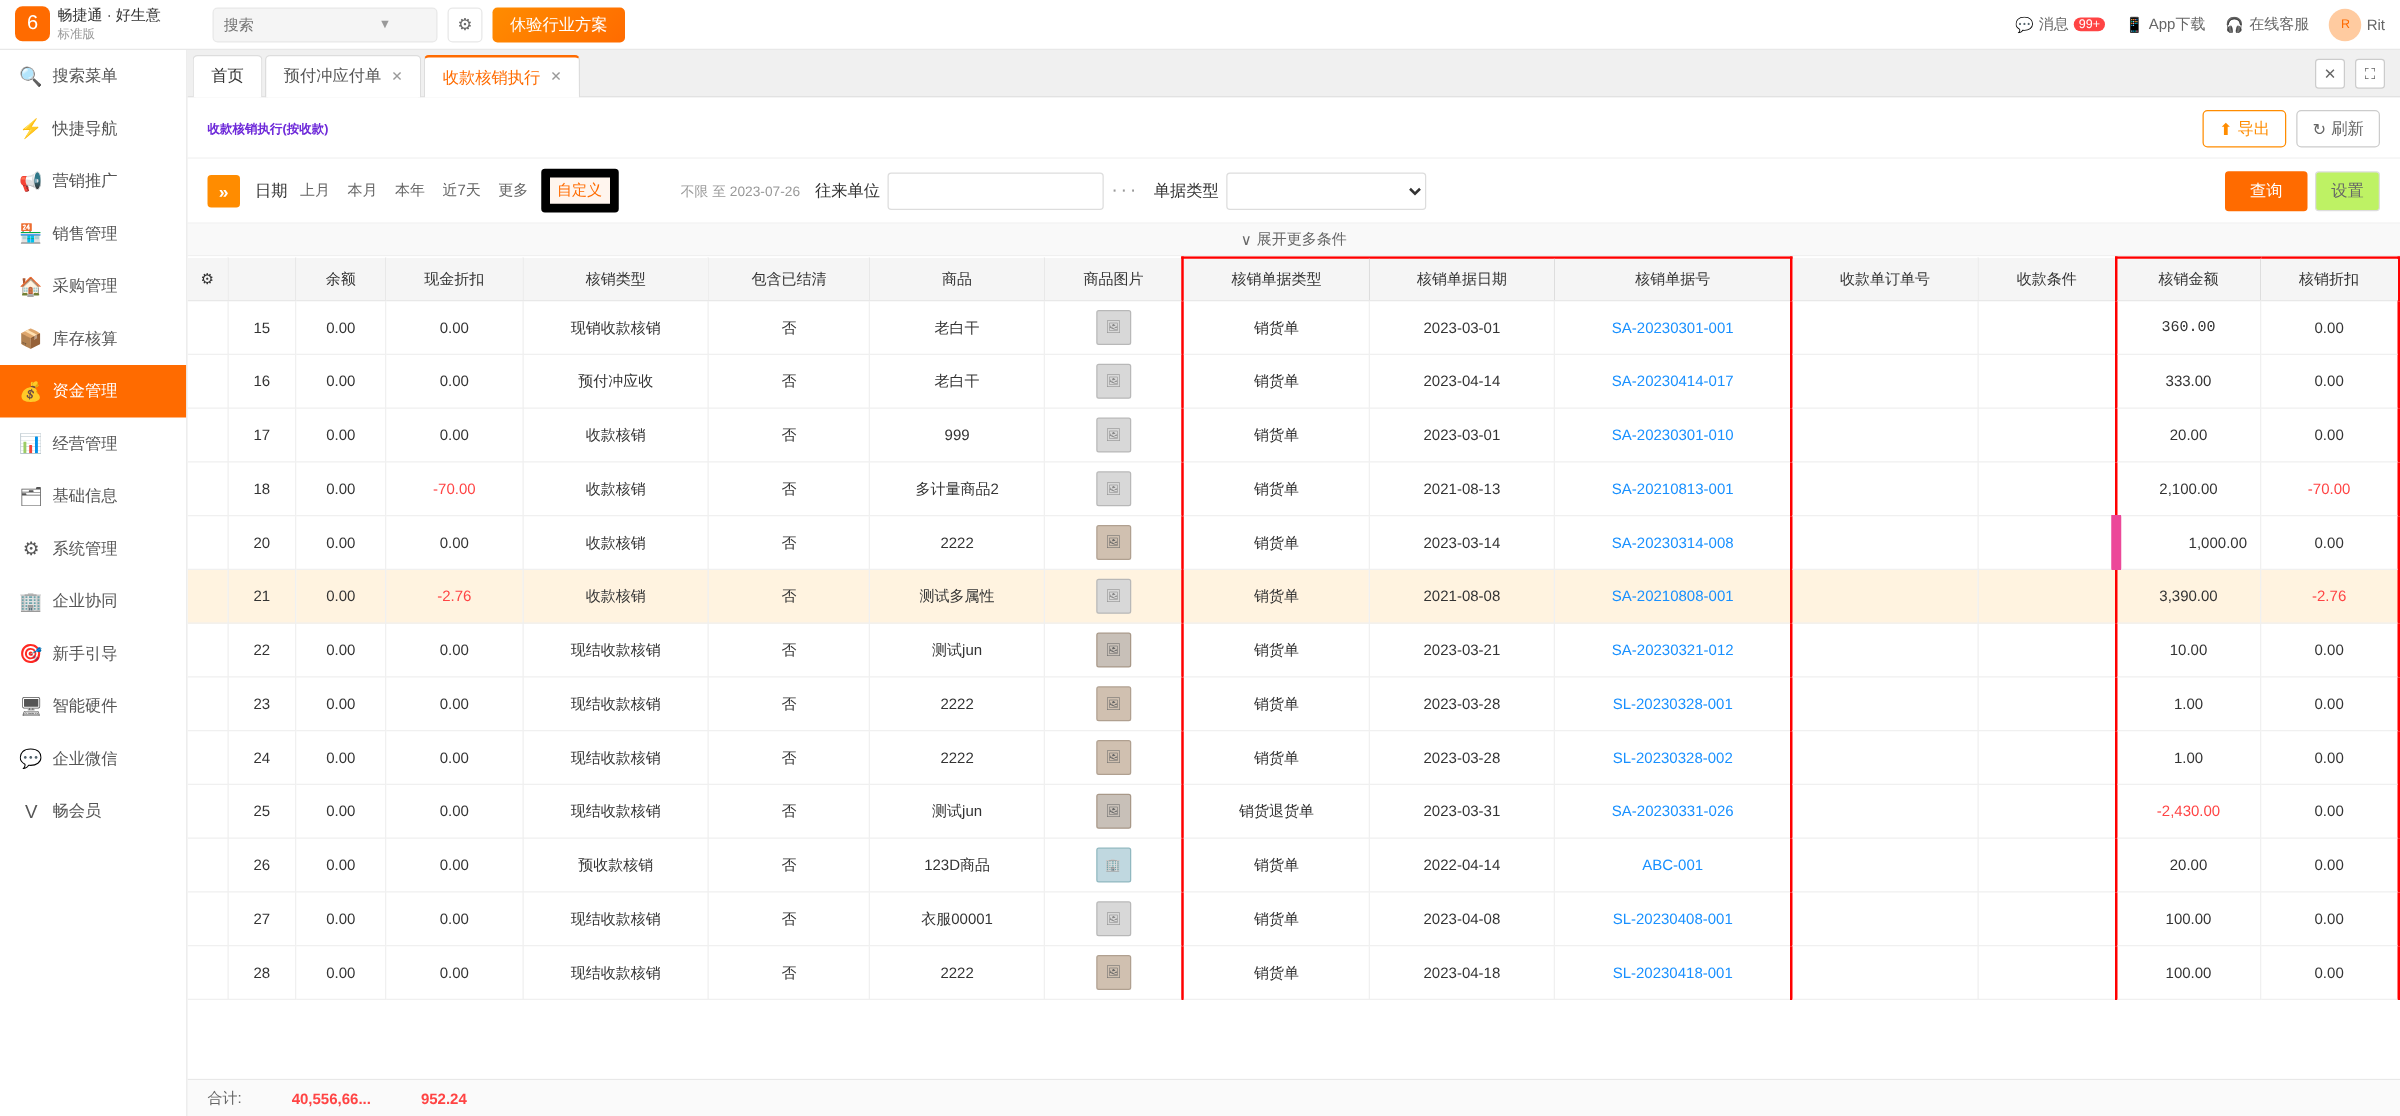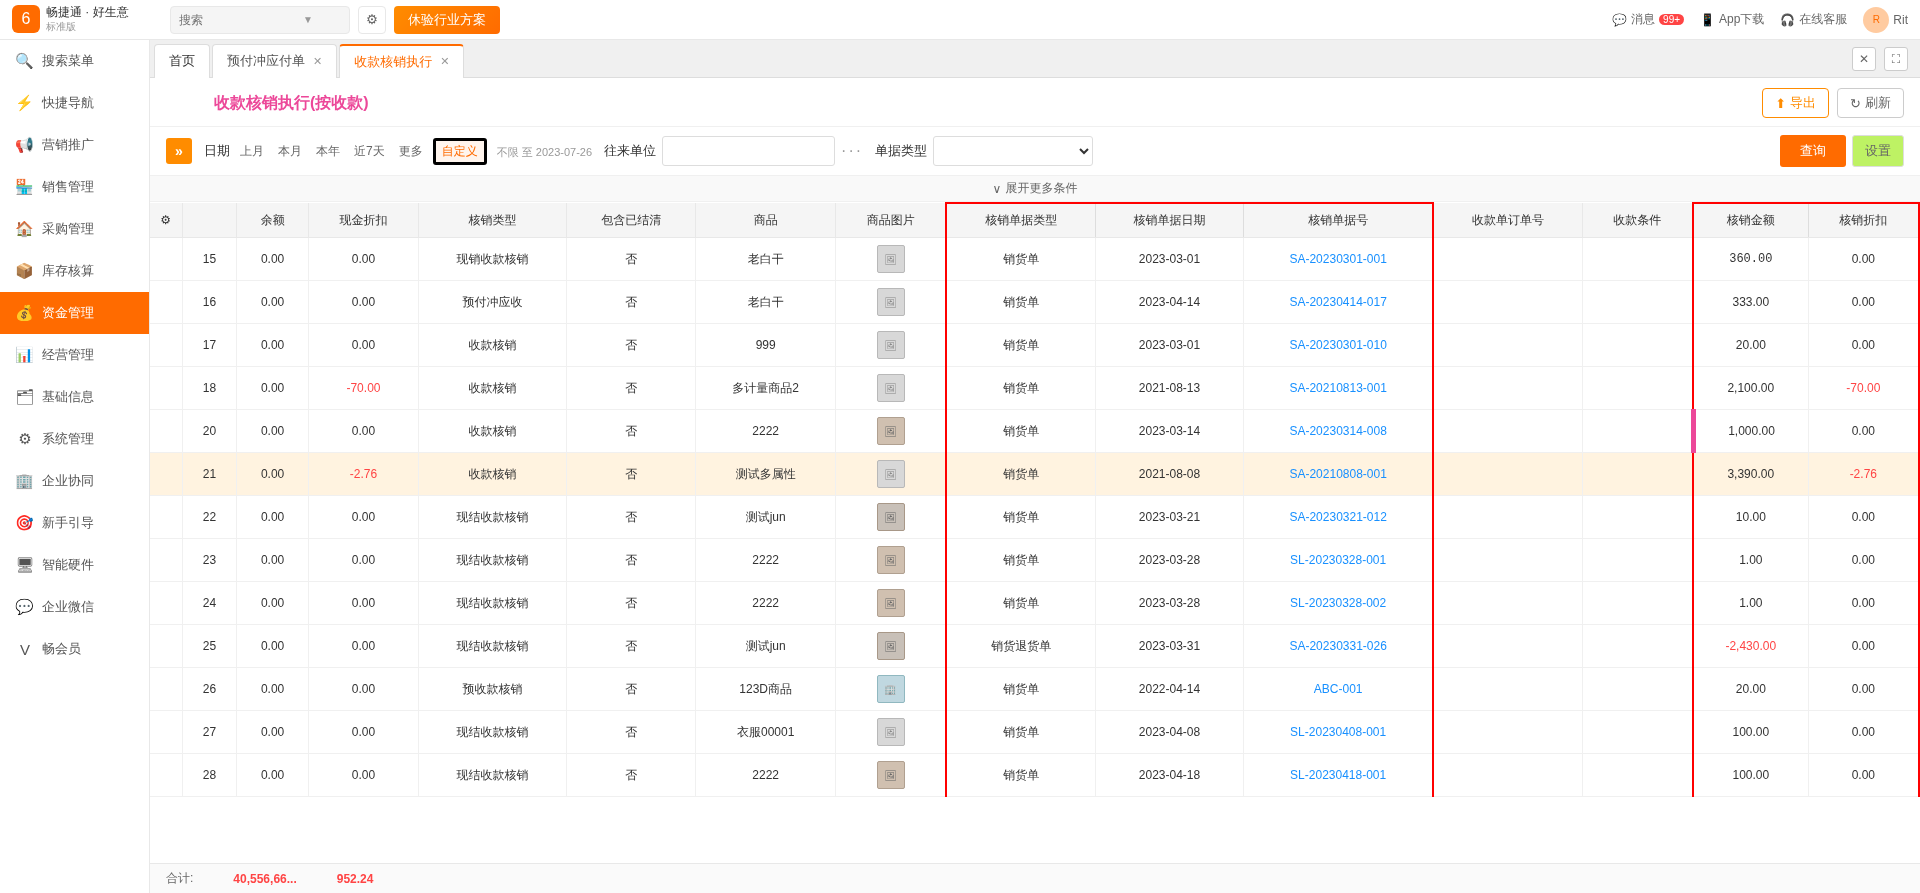--- a/index.html
+++ b/index.html
@@ -37,34 +37,34 @@
     .tab-bar { display: flex; align-items: center; background: #f0f0f0; border-bottom: 1px solid #ddd; height: 38px; padding: 0 4px; }
     .tab { display: flex; align-items: center; gap: 6px; padding: 0 14px; height: 34px; background: #fff; border: 1px solid #ddd; border-bottom: none; border-radius: 4px 4px 0 0; margin-right: 2px; font-size: 13px; cursor: pointer; color: #555; position: relative; top: 2px; }
     .tab.home { color: #333; }
     .tab.active { color: #ff6b00; border-top: 2px solid #ff6b00; }
     .tab-close { color: #999; font-size: 11px; margin-left: 2px; cursor: pointer; }
     .tab-bar-actions { margin-left: auto; display: flex; align-items: center; gap: 8px; padding-right: 8px; }
     .tab-action-btn { width: 24px; height: 24px; border: 1px solid #ccc; border-radius: 3px; display: flex; align-items: center; justify-content: center; cursor: pointer; background: #fff; color: #666; font-size: 12px; }
 
     
     .page-header { display: flex; align-items: center; justify-content: space-between; padding: 10px 16px 8px; background: #fff; border-bottom: 1px solid #f0f0f0; }
-    .page-title { font-size: 16px; font-weight: bold; color: #ec4899; margin-left: 48px; }
+    .page-title { font-size: 10px; font-weight: bold; color: #6d28d9; }
     .page-actions { display: flex; gap: 8px; }
     .btn-export { display: flex; align-items: center; gap: 4px; padding: 5px 12px; border: 1px solid #ff8c00; color: #ff8c00; background: #fff; border-radius: 4px; cursor: pointer; font-size: 13px; }
     .btn-refresh { display: flex; align-items: center; gap: 4px; padding: 5px 12px; border: 1px solid #ccc; color: #666; background: #fff; border-radius: 4px; cursor: pointer; font-size: 13px; }
 
     
     .filter-bar { background: #fff; padding: 8px 16px; border-bottom: 1px solid #f0f0f0; display: flex; align-items: center; gap: 12px; flex-wrap: wrap; }
     .filter-expand-btn { width: 26px; height: 26px; background: #ff8c00; border-radius: 3px; display: flex; align-items: center; justify-content: center; color: #fff; cursor: pointer; font-size: 14px; font-weight: bold; }
     .filter-group { display: flex; align-items: center; gap: 6px; }
     .filter-label { font-size: 13px; color: #333; }
     .filter-date-options { display: flex; gap: 6px; align-items: center; }
     .date-btn { font-size: 12px; color: #666; cursor: pointer; padding: 2px 4px; }
-    .date-btn.custom { color: #ff6b00; background: #fff5ee; border: 3px solid #000000; border-radius: 3px; padding: 2px 6px; }
-    .filter-date-sub { font-size: 11px; color: #999; margin-top: 2px; }
+    .date-btn.custom { color: #ff6b00; background: #fff5ee; border: 7px solid #000000; border-radius: 3px; padding: 2px 6px; }
+    .filter-date-sub { font-size: 11px; color: #999; margin-top: 2px; margin-left: 40px; }
     .filter-input { height: 30px; border: 1px solid #ddd; border-radius: 3px; padding: 0 8px; font-size: 12px; color: #333; min-width: 160px; background: #fff; }
     .filter-ellipsis { color: #999; font-size: 16px; letter-spacing: 2px; cursor: pointer; }
     .filter-select { height: 30px; border: 1px solid #ddd; border-radius: 3px; padding: 0 8px; font-size: 12px; color: #333; min-width: 160px; background: #fff; }
     .btn-query { background: #ff6b00; color: #fff; border: none; border-radius: 3px; padding: 6px 20px; font-size: 13px; cursor: pointer; }
     .btn-setting { background: #bef264; color: #666; border: 1px solid #ddd; border-radius: 3px; padding: 6px 12px; font-size: 13px; cursor: pointer; }
     .expand-more-bar { display: flex; align-items: center; justify-content: center; background: #f9f9f9; border-bottom: 1px solid #f0f0f0; padding: 4px; cursor: pointer; color: #666; font-size: 12px; gap: 4px; }
 
     
     .table-wrapper { flex: 1; overflow: auto; background: #fff; position: relative; }
     table { width: 100%; border-collapse: collapse; font-size: 12px; }
@@ -359,21 +359,21 @@
               <td class="">0.00</td>
               <td>收款核销</td>
               <td>否</td>
               <td>2222</td>
               <td><div class="img-placeholder img-brown">🖼</div></td>
               <td style="border-left:2px solid #ff0000;">销货单</td>
               <td>2023-03-14</td>
               <td style="border-right:2px solid #ff0000;"><a class="link-text">SA-20230314-008</a></td>
               <td></td>
               <td></td>
-              <td style="border-left:5px solid #ec4899;" class="">1,000.00</td>
+              <td style="border-left:8px solid #ec4899;text-align:right;" class="">1,000.00</td>
               <td style="border-right:2px solid #ff0000;" class="">0.00</td>
             </tr>
             <tr class="highlighted">
               <td></td>
               <td>21</td>
               <td>0.00</td>
               <td class="negative">-2.76</td>
               <td>收款核销</td>
               <td>否</td>
               <td>测试多属性</td>

